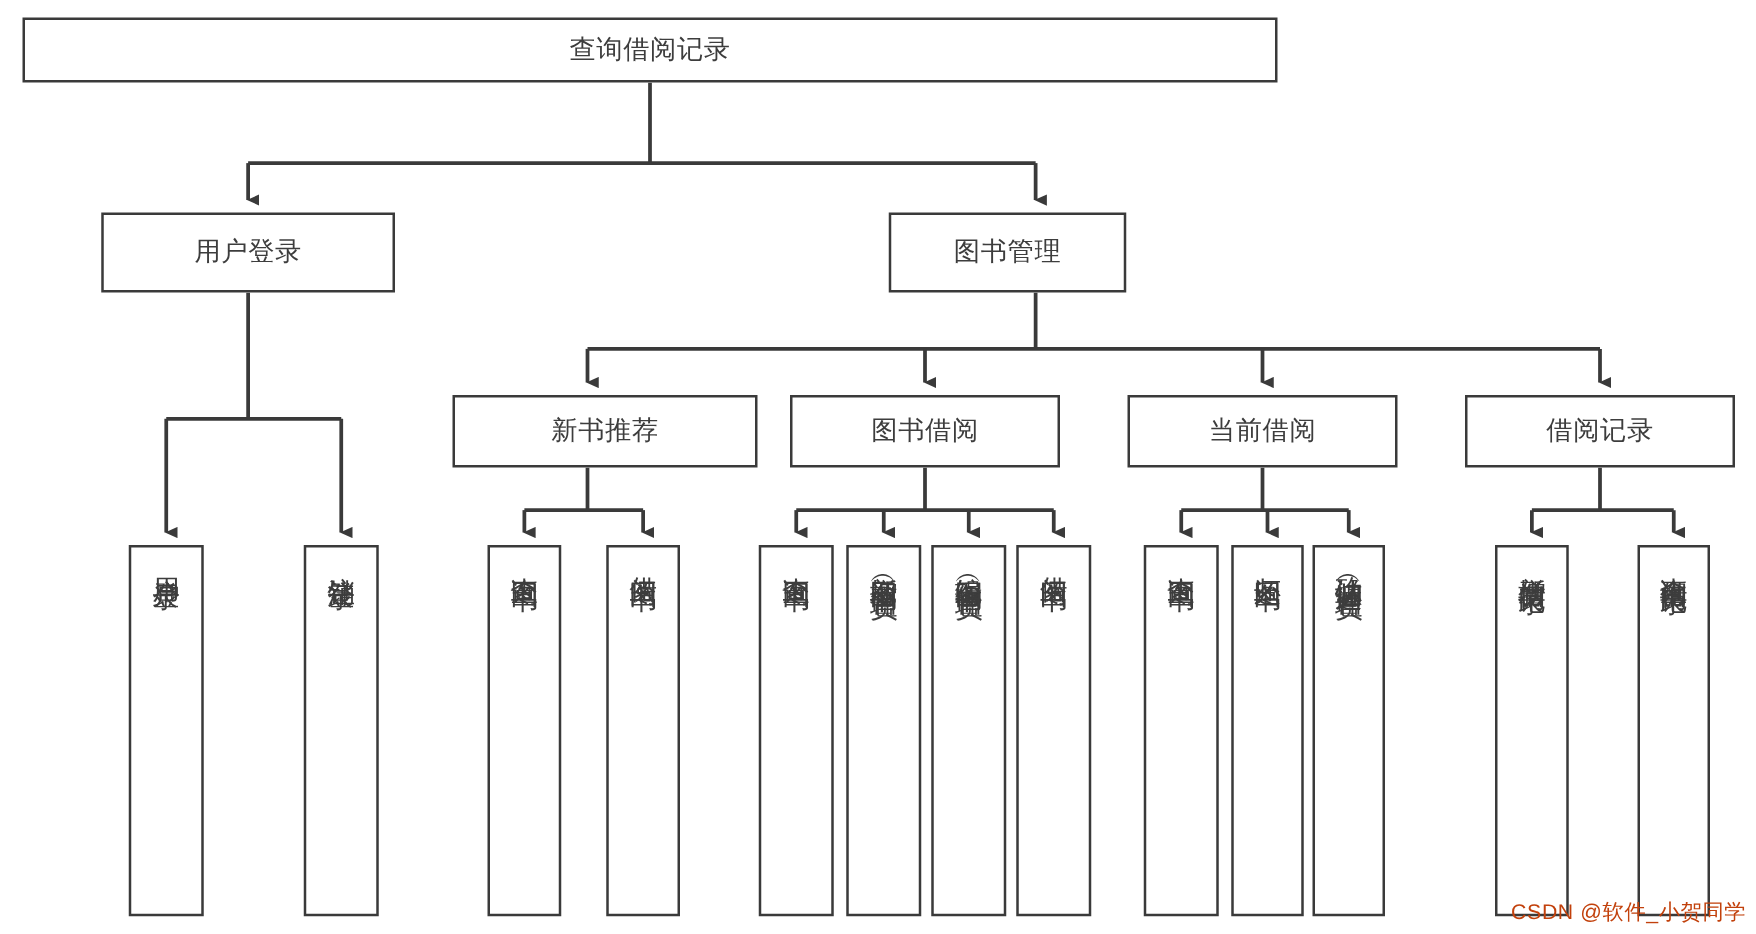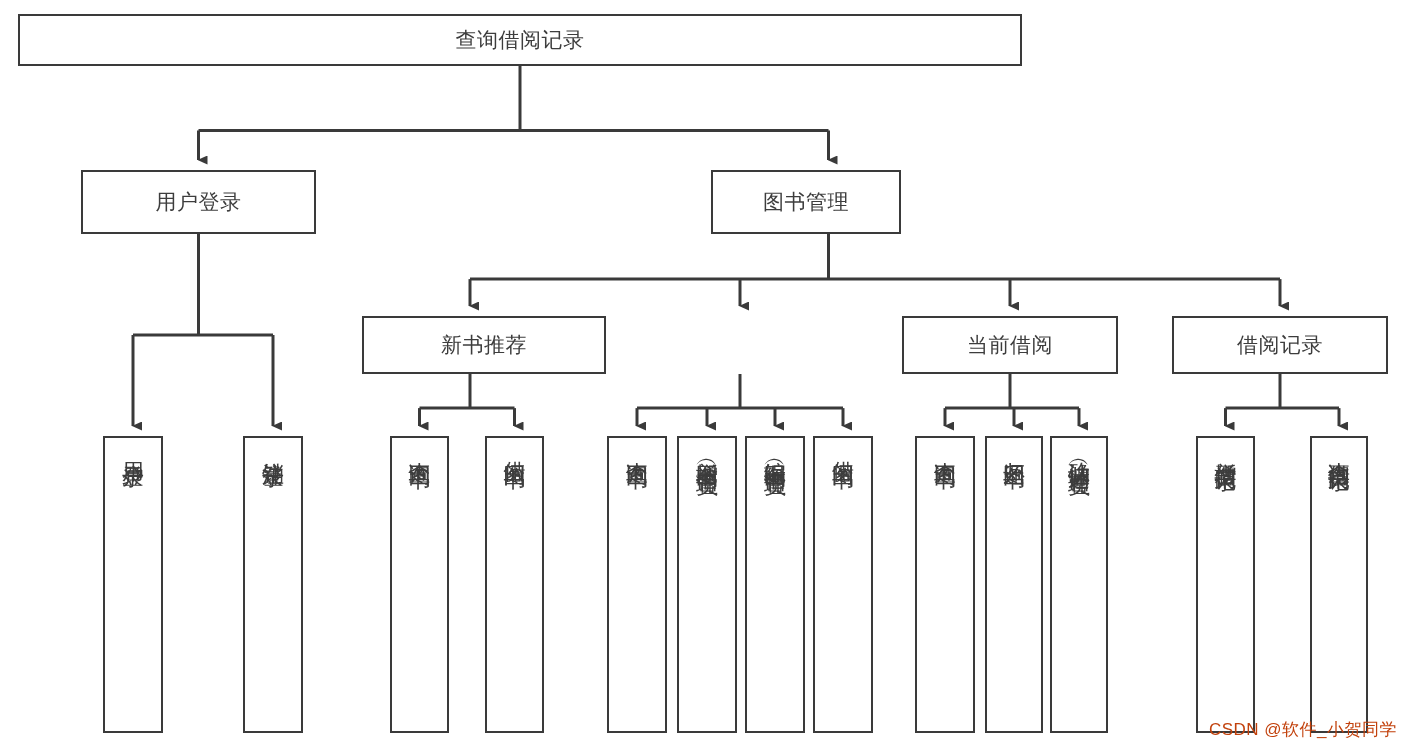--- a/index.html
+++ b/index.html
@@ -125,20 +125,23 @@
   </div>
 
   <div class="node" style="left: 711px; top: 170px; width: 190px; height: 64px;">
     <span class="node-label">图书管理</span>
   </div>
 
   <div class="node" style="left: 362px; top: 316px; width: 244px; height: 58px;">
     <span class="node-label">新书推荐</span>
   </div>
 
+  <div class="node" style="left: 632px; top: 316px; width: 216px; height: 58px;">
+    <span class="node-label">图书借阅</span>
+  </div>
 
   <div class="node" style="left: 902px; top: 316px; width: 216px; height: 58px;">
     <span class="node-label">当前借阅</span>
   </div>
 
   <div class="node" style="left: 1172px; top: 316px; width: 216px; height: 58px;">
     <span class="node-label">借阅记录</span>
   </div>
 
   <div class="node vertical" style="left: 103px; top: 436px; width: 60px; height: 297px;">

